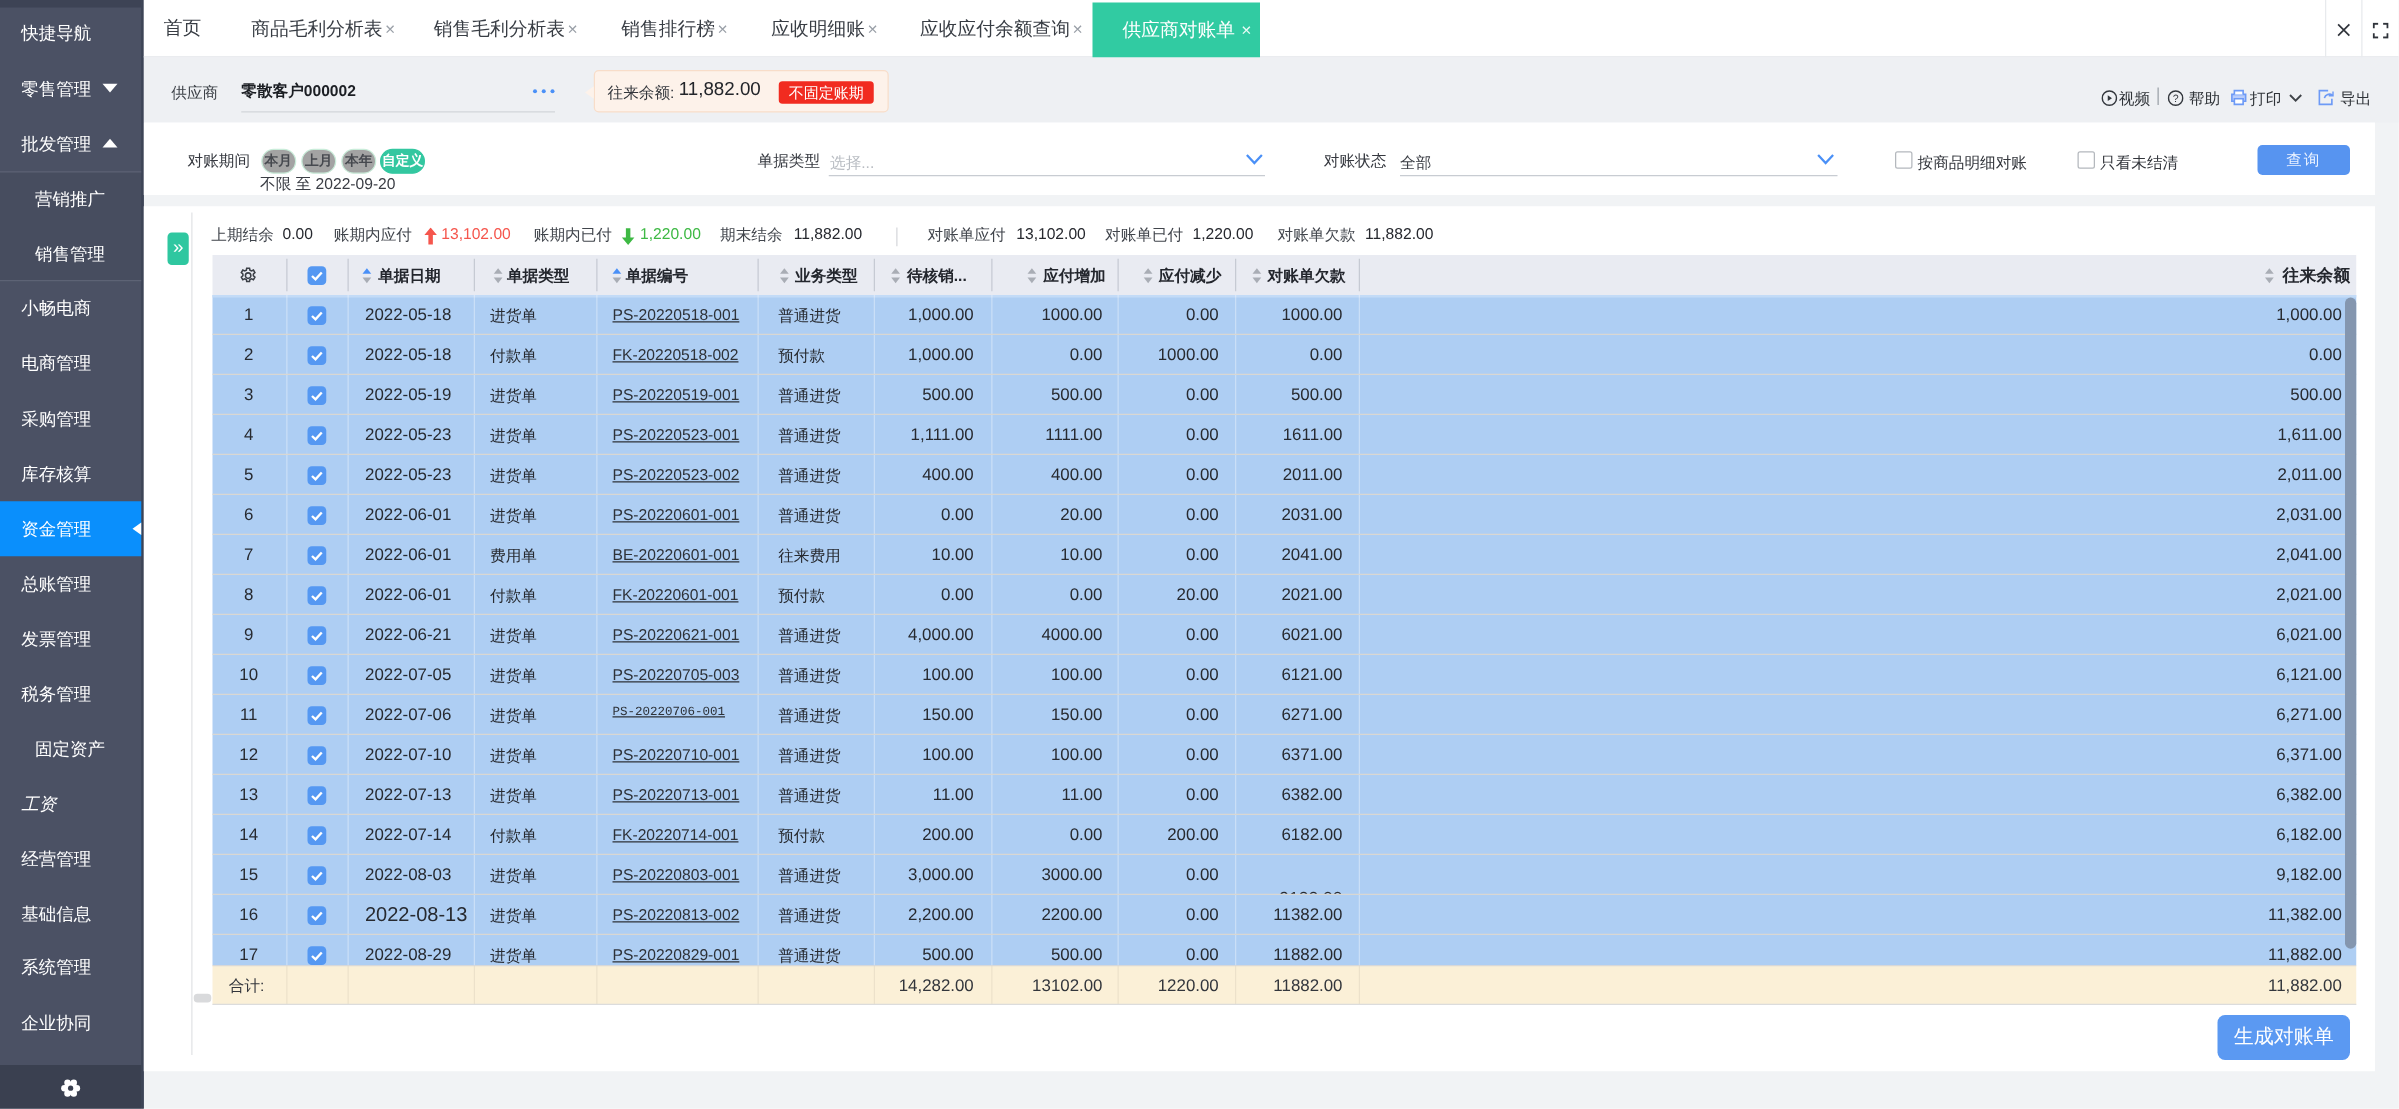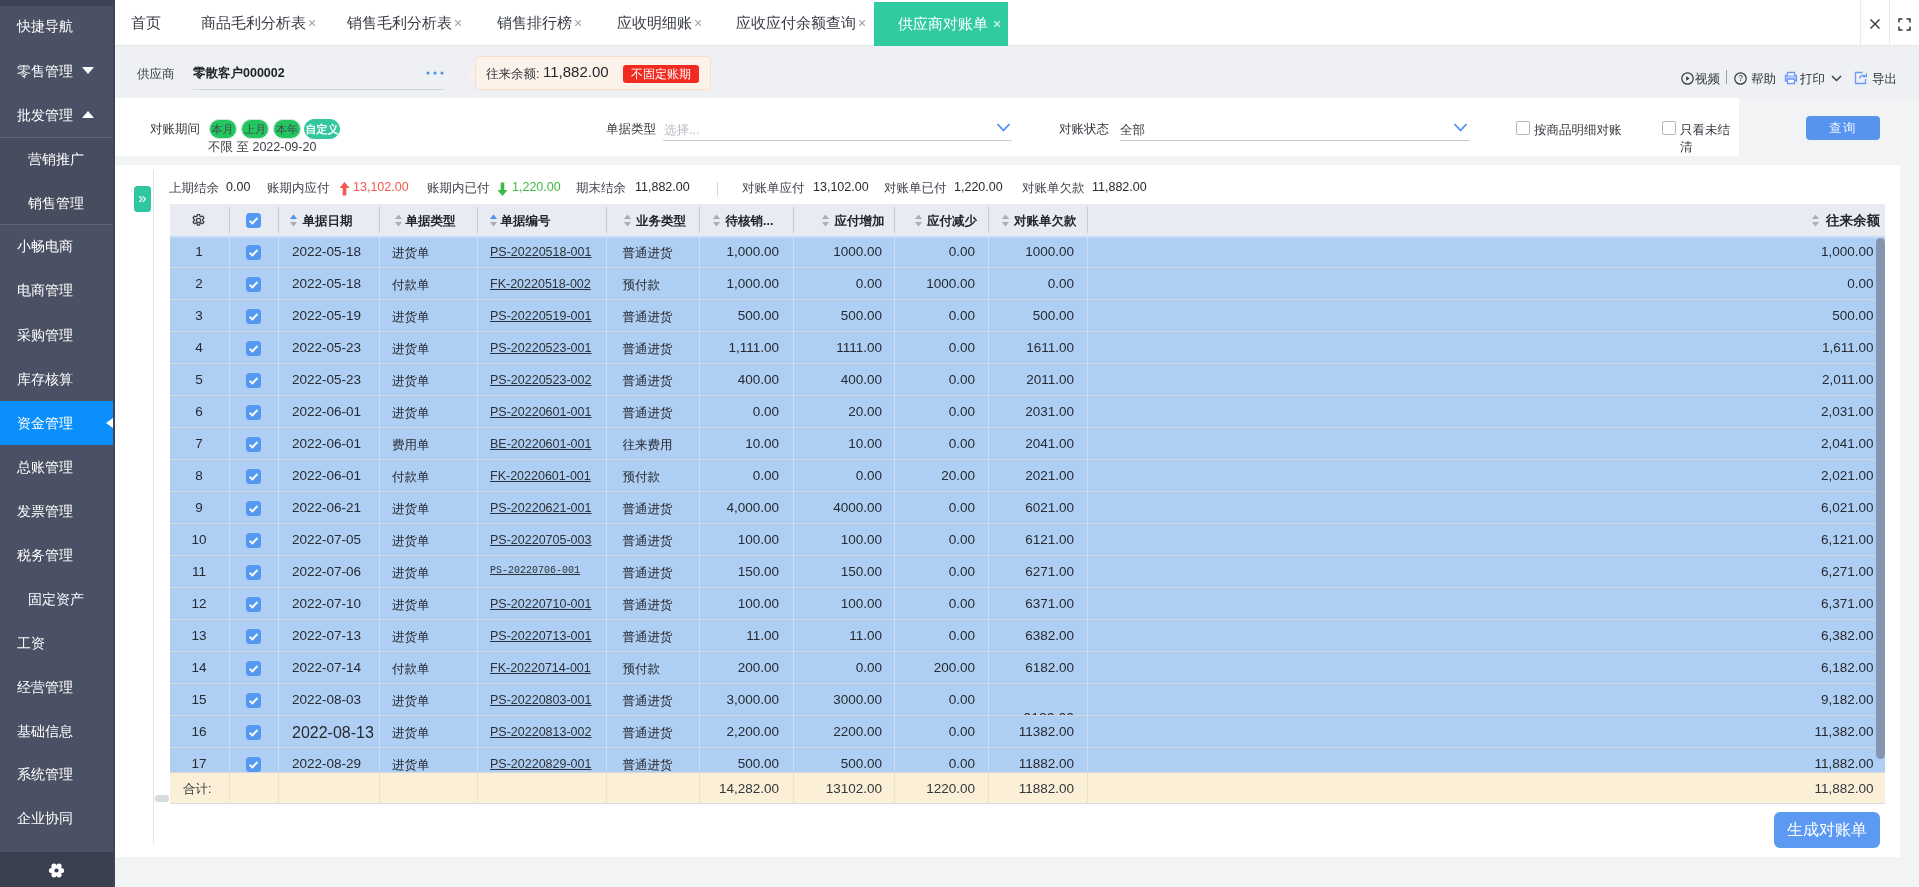--- a/index.html
+++ b/index.html
@@ -25,22 +25,22 @@
 .tab { position:absolute; top:0; height:46px; line-height:46px; font-size:15px; color:#383d44; white-space:nowrap; }
 .tab .x { color:#9aa0a8; font-size:14px; margin-left:2px; }
 .tab.act { background:#31cba2; color:#fff; text-align:center; }
 .tab.act .x { color:#e9fbf5; }
 .vline { position:absolute; top:0; width:1px; height:46px; background:#e8eaed; }
 
 
 #toolbar { position:absolute; left:115px; top:46px; width:1804px; height:52px; background:#eef0f3; }
 
 
-#filter { position:absolute; left:115px; top:98px; width:1624px; height:58px; background:#fff; }
-.pill { position:absolute; top:20.5px; height:20px; line-height:18.5px; border:1px solid #c9ecd9; border-radius:10px; background:#22c55e; color:#46494f; font-size:11px; text-align:center; }
+#filter { position:absolute; left:115px; top:98px; width:1785px; height:58px; background:#fff; }
+.pill { position:absolute; top:20.5px; height:20px; line-height:18.5px; border:1px solid #c9ecd9; border-radius:10px; background:#a3a3a3; color:#46494f; font-size:11px; text-align:center;font-weight:bold; }
 .pill.sel { background:#33c7a0; border-color:#33c7a0; color:#fff; font-weight:bold; }
 
 
 #main { position:absolute; left:115px; top:165px; width:1785px; height:692px; background:#fff; }
 </style>
 </head>
 <body>
 
 <div id="sidebar">
   <div class="topline"></div>
@@ -54,21 +54,21 @@
   <div class="divline" style="top:224px;"></div>
   <div class="mi" style="top:224px;">小畅电商</div>
   <div class="mi" style="top:268px;">电商管理</div>
   <div class="mi" style="top:313px;">采购管理</div>
   <div class="mi" style="top:357px;">库存核算</div>
   <div class="mi active" style="top:401px;">资金管理<span class="notch"></span></div>
   <div class="mi" style="top:445px;">总账管理</div>
   <div class="mi" style="top:489px;">发票管理</div>
   <div class="mi" style="top:533px;">税务管理</div>
   <div class="mi" style="top:577px;padding-left:28px;">固定资产</div>
-  <div class="mi" style="top:621px;">工资</div>
+  <div class="mi" style="top:621px;font-style:italic;">工资</div>
   <div class="mi" style="top:665px;">经营管理</div>
   <div class="mi" style="top:709px;">基础信息</div>
   <div class="mi" style="top:753px;font-family:Liberation Mono, monospace;">系统管理</div>
   <div class="mi" style="top:796px;">企业协同</div>
   <div class="bottom">
     <svg width="17" height="17" viewBox="0 0 17 17" style="position:absolute;left:48px;top:10px;">
         <circle cx="13.50" cy="8.50" r="2.6" fill="#fff"></circle>
         <circle cx="11.00" cy="12.83" r="2.6" fill="#fff"></circle>
         <circle cx="6.00" cy="12.83" r="2.6" fill="#fff"></circle>
         <circle cx="3.50" cy="8.50" r="2.6" fill="#fff"></circle>

